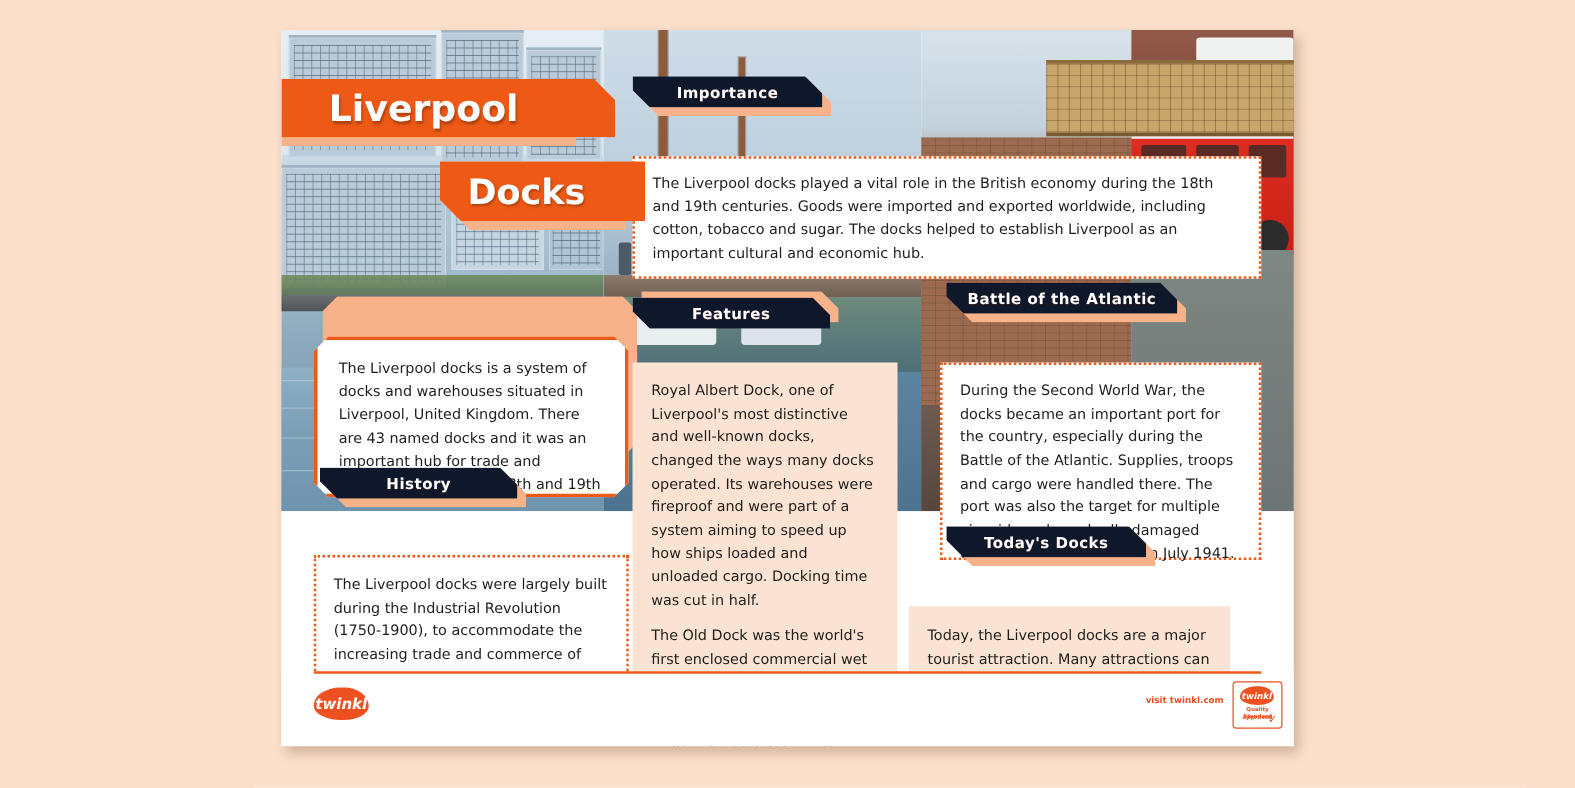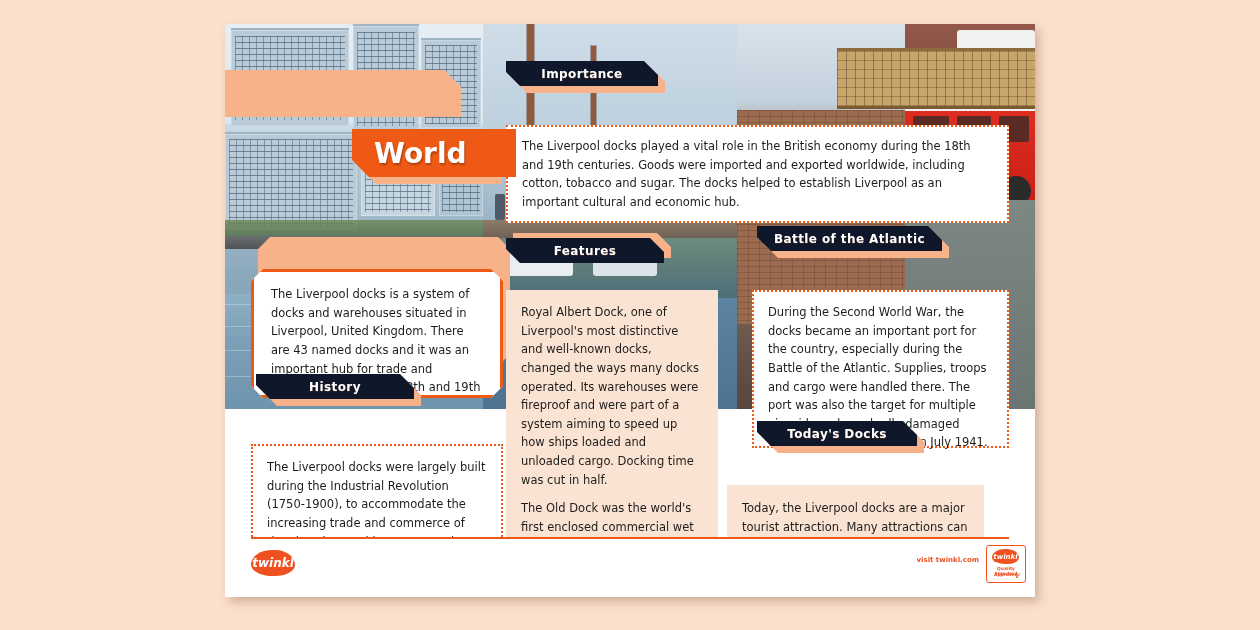--- a/index.html
+++ b/index.html
@@ -291,22 +291,23 @@
         <div class="buswin" style="left:94px;top:92px;width:30px;height:26px;"></div>
         <div class="hiviz" style="left:26px;top:128px;width:14px;height:20px;"></div>
         <div class="wheel" style="left:96px;top:152px;width:30px;height:30px;"></div>
         <div class="ground" style="top:176px;height:209px;"></div>
       </div>
 
       <div class="warehouse"></div>
     </div>
 
     <div id="title1s"></div>
+    <div id="title1">Liverpool</div>
     <div id="title2s"></div>
-    <div id="title2">World</div>
+    <div id="title2">Docks</div>
 
     <div class="banner-shadow" style="left:288px; top:44px; width:152px; height:25px;"></div>
     <div class="banner" style="left:281px; top:37px; width:152px; height:25px; font-size:12px;">Importance</div>
     <div class="tbox box-white dotted" style="left:281px; top:62px; width:503px; height:98px; padding:10px 14px 0 14px;">
       <p>The Liverpool docks played a vital role in the British economy during the 18th and 19th centuries. Goods were imported and exported worldwide, including cotton, tobacco and sugar. The docks helped to establish Liverpool as an important cultural and economic hub.</p>
     </div>
 
     <div id="intro-shadow"></div>
     <div id="intro" class="tbox">
       <p>  The Liverpool docks is a system of docks and warehouses situated in Liverpool, United Kingdom. There are 43 named docks and it was an important hub for trade and commerce during the 18th and 19th centuries.</p>

